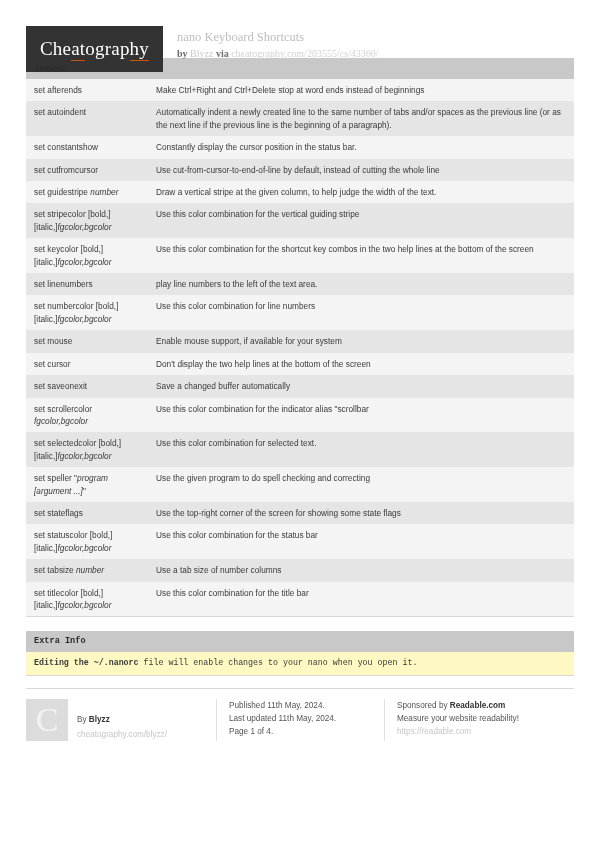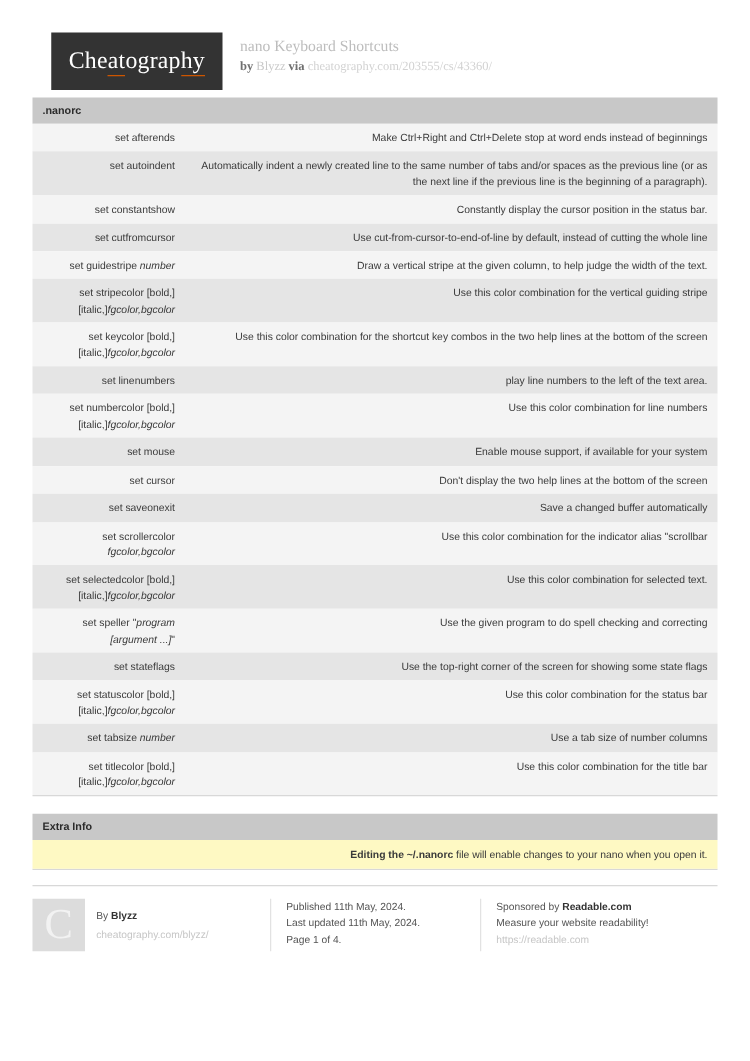--- a/index.html
+++ b/index.html
@@ -17,22 +17,21 @@
     height: 849px;
     background: #ffffff;
     padding: 0;
   }
 
   
   .header {
     display: flex;
     align-items: flex-start;
     padding: 26px 26px 0 26px;
-    height: 78px;
-    margin-left: 15px;
+    height: 58px;
   }
   .logo {
     width: 137px;
     height: 46px;
     background: #333333;
     display: flex;
     align-items: center;
     justify-content: center;
     flex: 0 0 auto;
   }
@@ -82,21 +81,20 @@
     color: #2b2b2b;
     font-size: 8.6px;
     font-weight: bold;
     padding: 5px 8px 5px 8px;
     line-height: 11px;
   }
   table.grid {
     width: 100%;
     border-collapse: collapse;
     table-layout: fixed;
-    text-align: right;
   }
   table.grid td {
     vertical-align: top;
     font-size: 8.3px;
     line-height: 12.4px;
     color: #3a3a3a;
     padding: 5px 8px 5px 8px;
   }
   table.grid tr.odd td { background: #f4f4f4; }
   table.grid tr.even td { background: #e5e5e5; }
@@ -117,21 +115,21 @@
   .footer {
     display: flex;
     margin: 12px 26px 0 26px;
     padding-top: 10px;
     border-top: 1px solid #d8d8d8;
     font-size: 8.2px;
     color: #5a5a5a;
     line-height: 13px;
   }
   .fcol { padding-right: 10px; }
-  .fcol.author-col { width: 190px; display: flex; align-items: center; }
+  .fcol.author-col { width: 190px; display: flex; align-items: flex-end; }
   .fcol.dates-col { width: 168px; border-left: 1px solid #e2e2e2; padding-left: 12px; }
   .fcol.sponsor-col { width: 190px; border-left: 1px solid #e2e2e2; padding-left: 12px; }
   .avatar {
     width: 42px;
     height: 42px;
     background: #dcdcdc;
     color: #f2f2f2;
     font-family: "Liberation Serif", serif;
     font-size: 34px;
     line-height: 42px;
@@ -243,21 +241,21 @@
             <td class="col-val">Use a tab size of number columns</td>
           </tr>
           <tr class="odd">
             <td class="col-key"><span>set titlecolor [bold,][italic,]</span><i>fgcolor,bgcolor</i></td>
             <td class="col-val">Use this color combination for the title bar</td>
           </tr>
         </tbody>
     </table>
   </div>
 
-  <div class="section" style="margin-top:14px;">
+  <div class="section" style="margin-top:14px;font-family:Liberation Mono, monospace;">
     <div class="section-head">Extra Info</div>
     <table class="grid">
       <tbody>
         <tr class="extra-row">
           <td><b>Editing the ~/.nanorc</b><span> file will enable changes to your nano when you open it.</span></td>
         </tr>
       </tbody>
     </table>
   </div>
 

